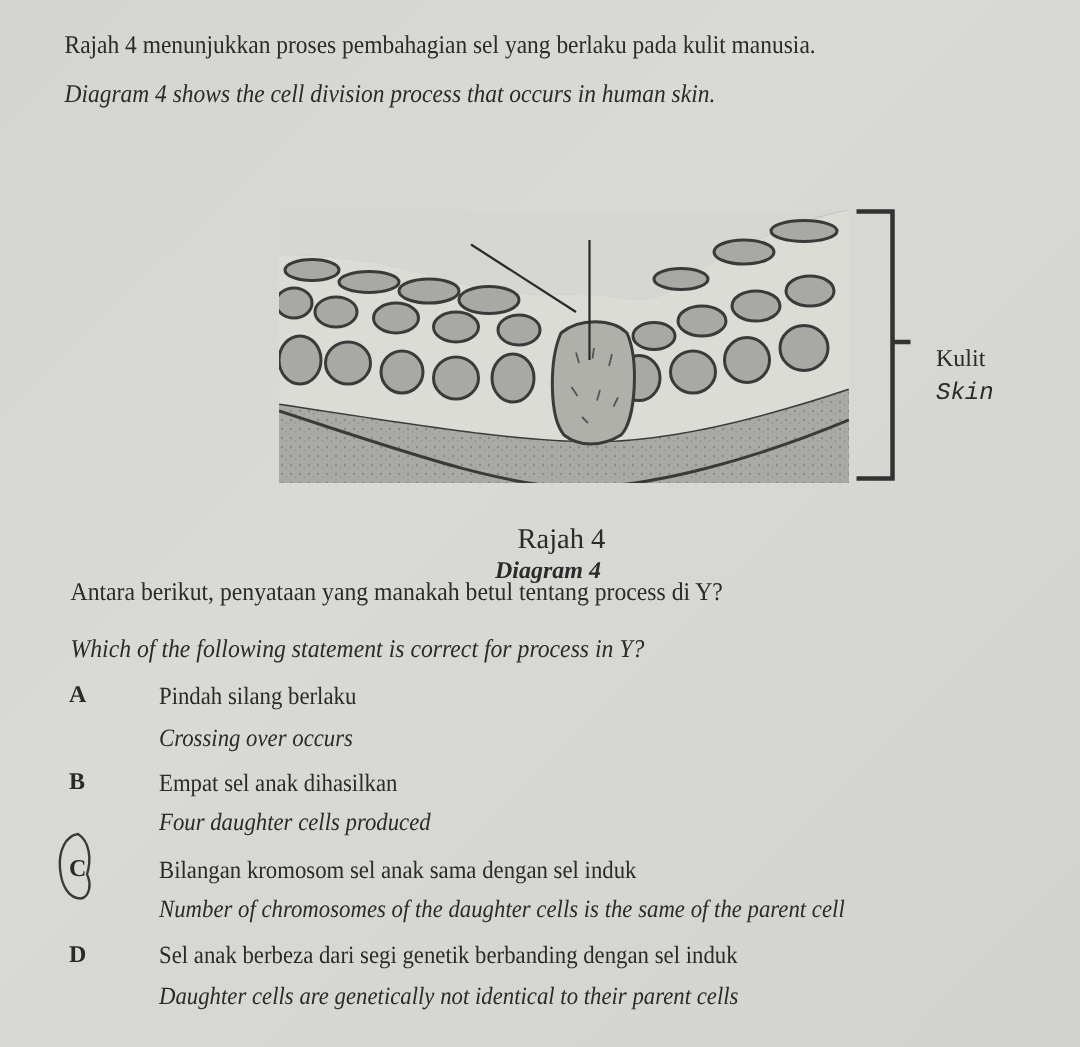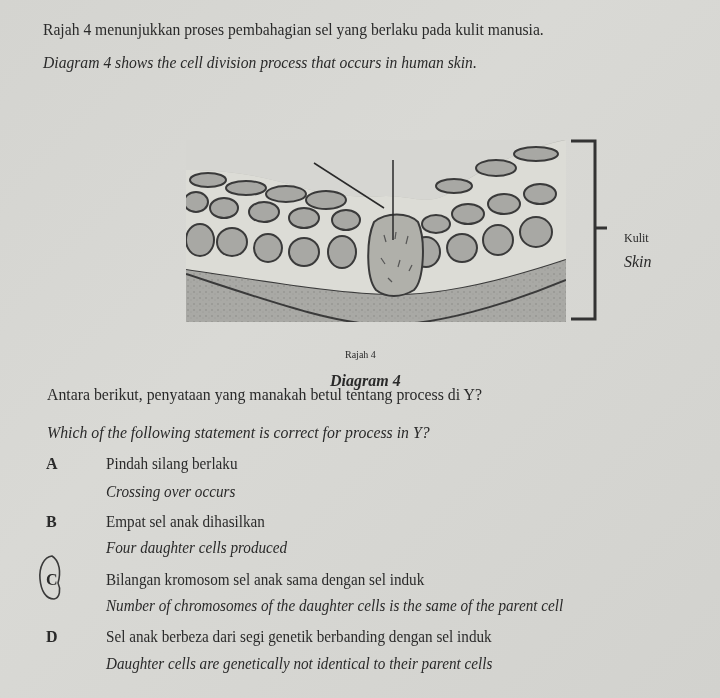--- a/index.html
+++ b/index.html
@@ -90,24 +90,24 @@
 
   <line x1="128" y1="23" x2="198" y2="68" stroke="#2a2a2a" stroke-width="1.5"></line>
   <line x1="207" y1="20" x2="207" y2="100" stroke="#2a2a2a" stroke-width="1.5"></line>
 </svg>
 
 <svg id="bracket" width="50" height="190" viewBox="0 0 50 190">
   <path d="M6,6 L30,6 L30,184 L6,184" fill="none" stroke="#333" stroke-width="3"></path>
   <line x1="30" y1="93" x2="42" y2="93" stroke="#333" stroke-width="3"></line>
 </svg>
 
-<div class="diag-label" style="left:624px; top:204px; font-size:12px;">Kulit</div>
-<div class="diag-label ital" style="left:624px; top:226px; font-size:16px;">Skin</div>
+<div class="diag-label" style="left:624px; top:204px; font-size:16px;">Kulit</div>
+<div class="diag-label ital" style="left:624px; top:226px; font-size:16px;font-family:Liberation Mono, monospace;">Skin</div>
 
-<div class="diag-label" style="left:345px; top:322px; font-size:10px;">Rajah 4</div>
+<div class="diag-label" style="left:345px; top:322px; font-size:19px;">Rajah 4</div>
 <div class="diag-label ital" style="left:330px; top:345px; font-size:16px;font-weight:bold;">Diagram 4</div>
 
 <div class="line" style="left:47px; top:385px; transform:scaleX(0.93); transform-origin:left;">Antara berikut, penyataan yang manakah betul tentang process di Y?</div>
 <div class="line ital" style="left:47px; top:423px; transform:scaleX(0.93); transform-origin:left;">Which of the following statement is correct for process in Y?</div>
 
 <div>
   <div class="opt-letter" style="top:455px;">A</div>
   <div class="opt-text" style="top:454px; transform:scaleX(0.92); transform-origin:left;">Pindah silang berlaku</div>
   <div class="opt-text ital" style="top:482px; transform:scaleX(0.92); transform-origin:left;">Crossing over occurs</div>
 </div>

